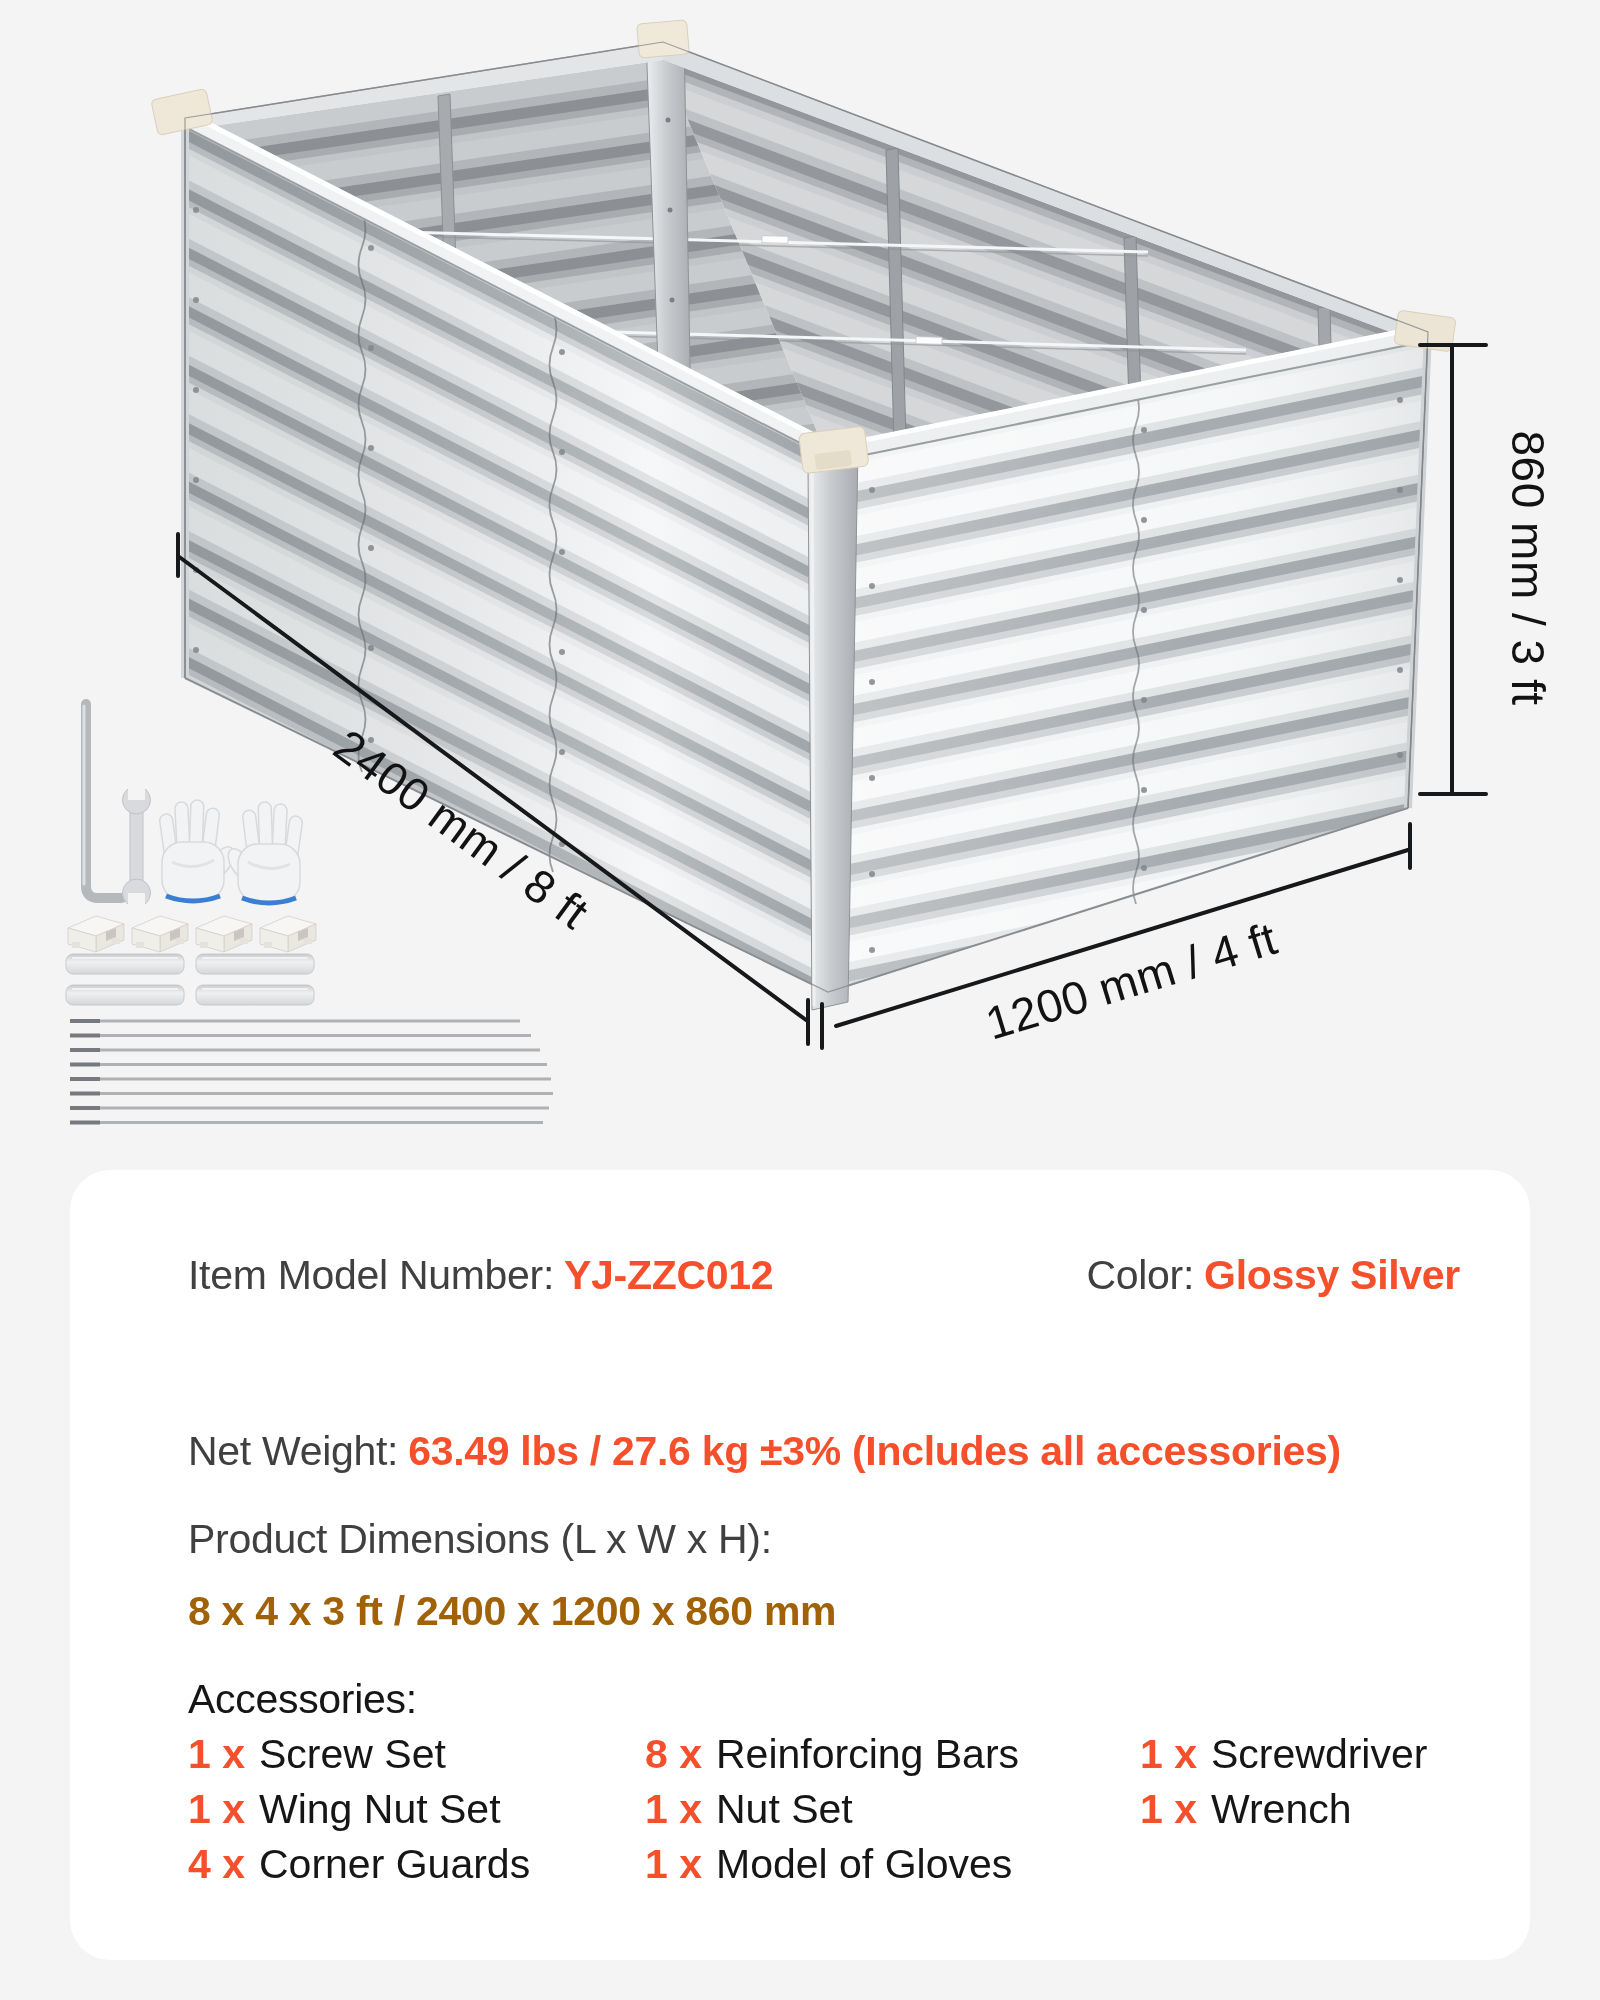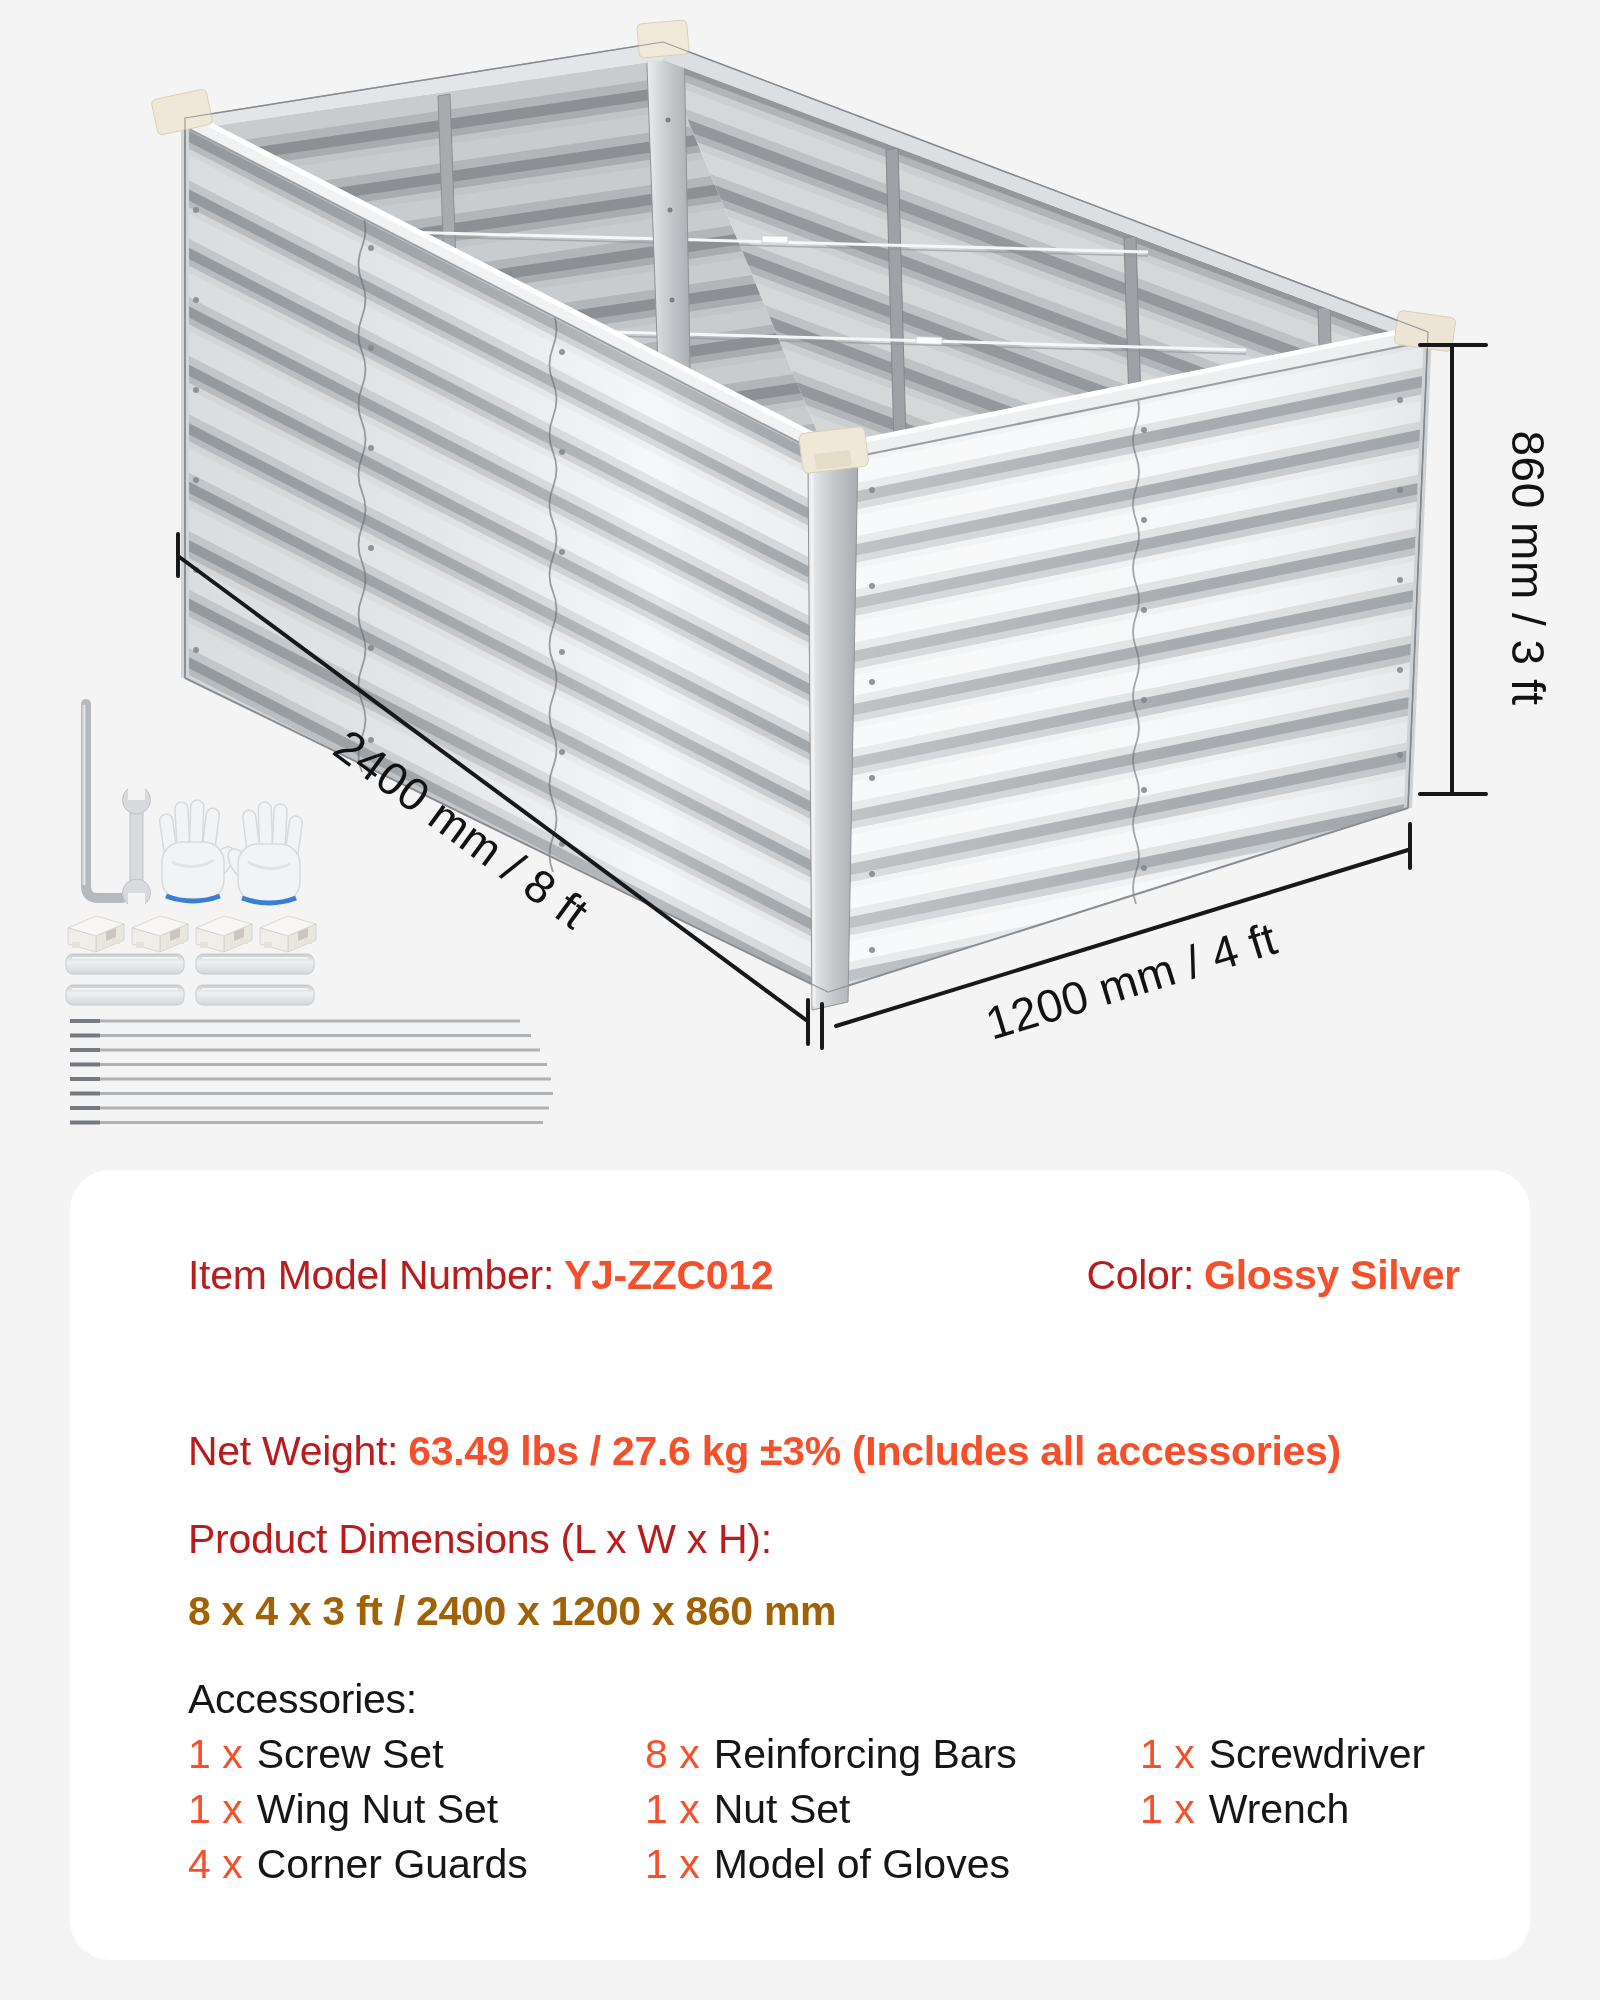--- a/index.html
+++ b/index.html
@@ -2,33 +2,33 @@
 <html><head>
 <meta charset="utf-8">
 <style>
   html,body{margin:0;padding:0;background:#f4f4f5;}
   .stage{position:relative;width:1600px;height:2000px;background:#f4f4f5;overflow:hidden;
          font-family:"Liberation Sans", sans-serif;color:#161616;}
   .illustration{position:absolute;left:0;top:0;}
   .panel{position:absolute;left:70px;top:1170px;width:1460px;height:790px;
          background:#ffffff;border-radius:40px;}
   .row{position:absolute;left:118px;font-size:41px;line-height:48px;letter-spacing:-0.3px;white-space:nowrap;}
-  .lbl{color:#b91c1c;text-align:right;}
+  .lbl{color:#404040;text-align:right;}
   .val{color:#f5502b;font-weight:bold;margin-left:10px;}
   .row-color{left:auto;right:70px;}
   .r1{top:81px;}
   .r2{top:169px;}
   .r3{top:257px;}
   .r4{top:345px;}
   .r5{top:417px;font-weight:bold;color:#a16207;}
   .r6{top:505px;}
   .acc-col{position:absolute;top:560px;font-size:41px;}
   .acc-col .acc-item{height:55px;line-height:48px;white-space:nowrap;}
   .c1{left:118px;} .c2{left:575px;} .c3{left:1070px;}
-  .qty{color:#f5502b;font-weight:normal;margin-right:14px;}
+  .qty{color:#f5502b;font-weight:bold;margin-right:14px;}
   svg text{font-family:"Liberation Sans", sans-serif;}
   .dim-label{font-size:46px;font-weight:500;fill:#121212;letter-spacing:0.5px;}
 </style>
 </head>
 <body>
 
 <div class="stage">
 
   <svg class="illustration" width="1600" height="1150" viewBox="0 0 1600 1150">
     <defs>

